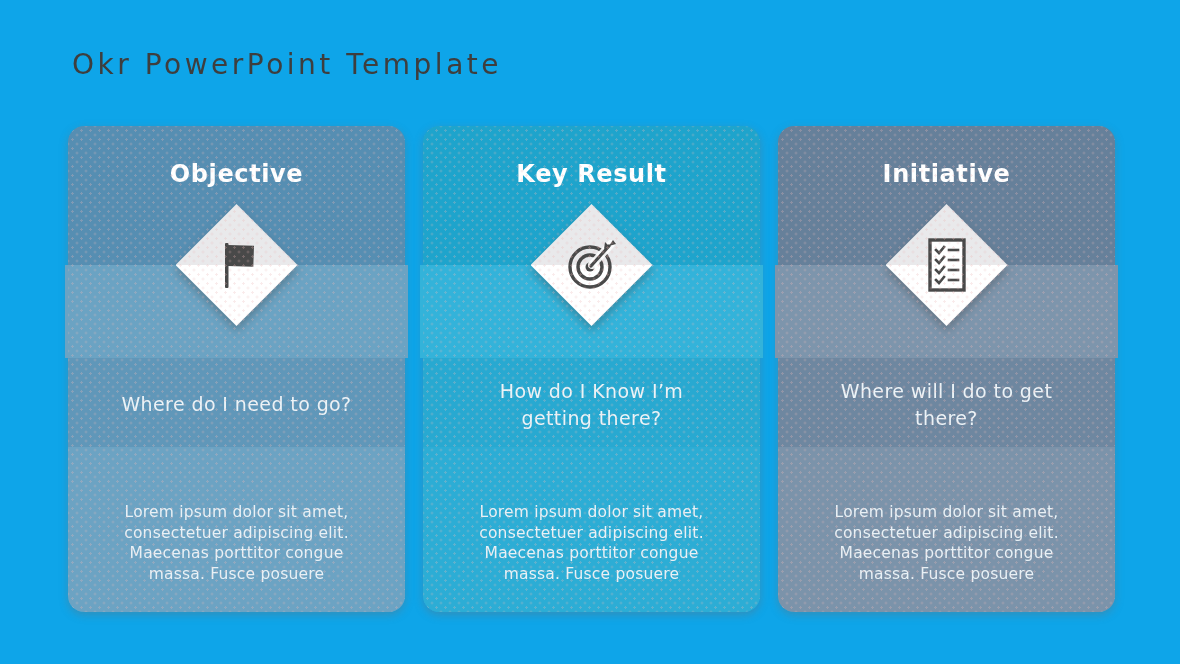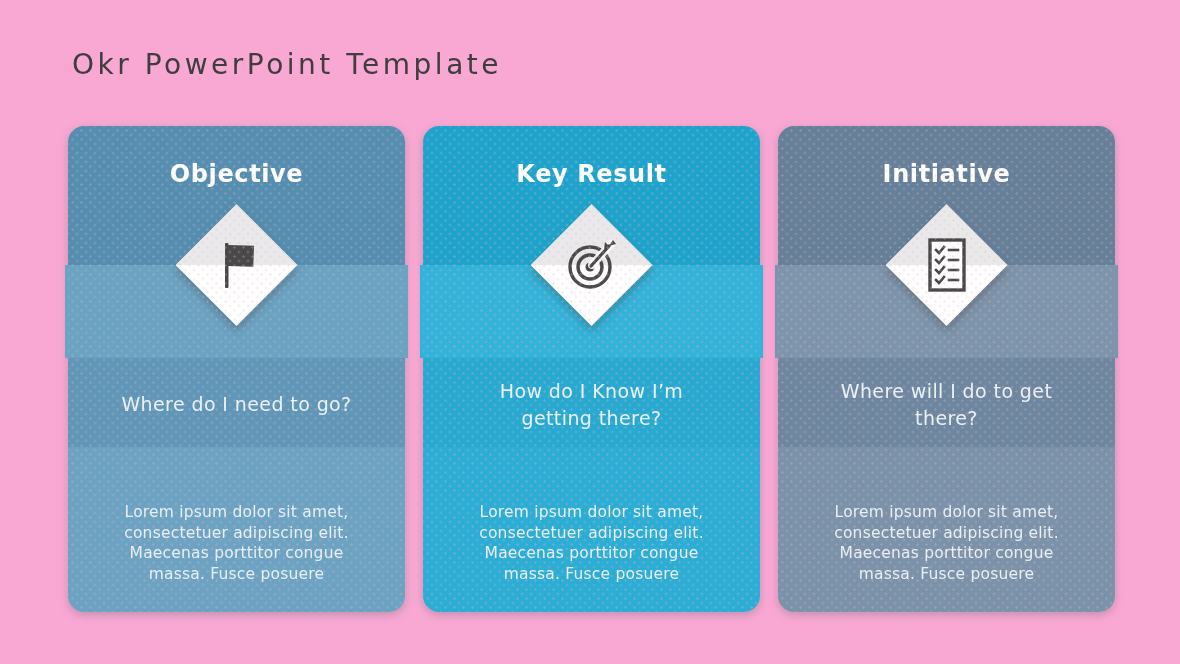--- a/index.html
+++ b/index.html
@@ -8,21 +8,21 @@
     background: #ffffff;
     width: 1180px;
     height: 664px;
     font-family: "DejaVu Sans", "Liberation Sans", sans-serif;
     overflow: hidden;
   }
   .stage {
     position: relative;
     width: 1180px;
     height: 664px;
-    background: #f9a8d4;
+    background: #0ea5e9;
   }
   .slide-title {
     position: absolute;
     left: 72px;
     top: 48px;
     margin: 0;
     font-size: 28px;
     font-weight: 400;
     letter-spacing: 3.5px;
     color: var(--title-color, #3e3e3e);

